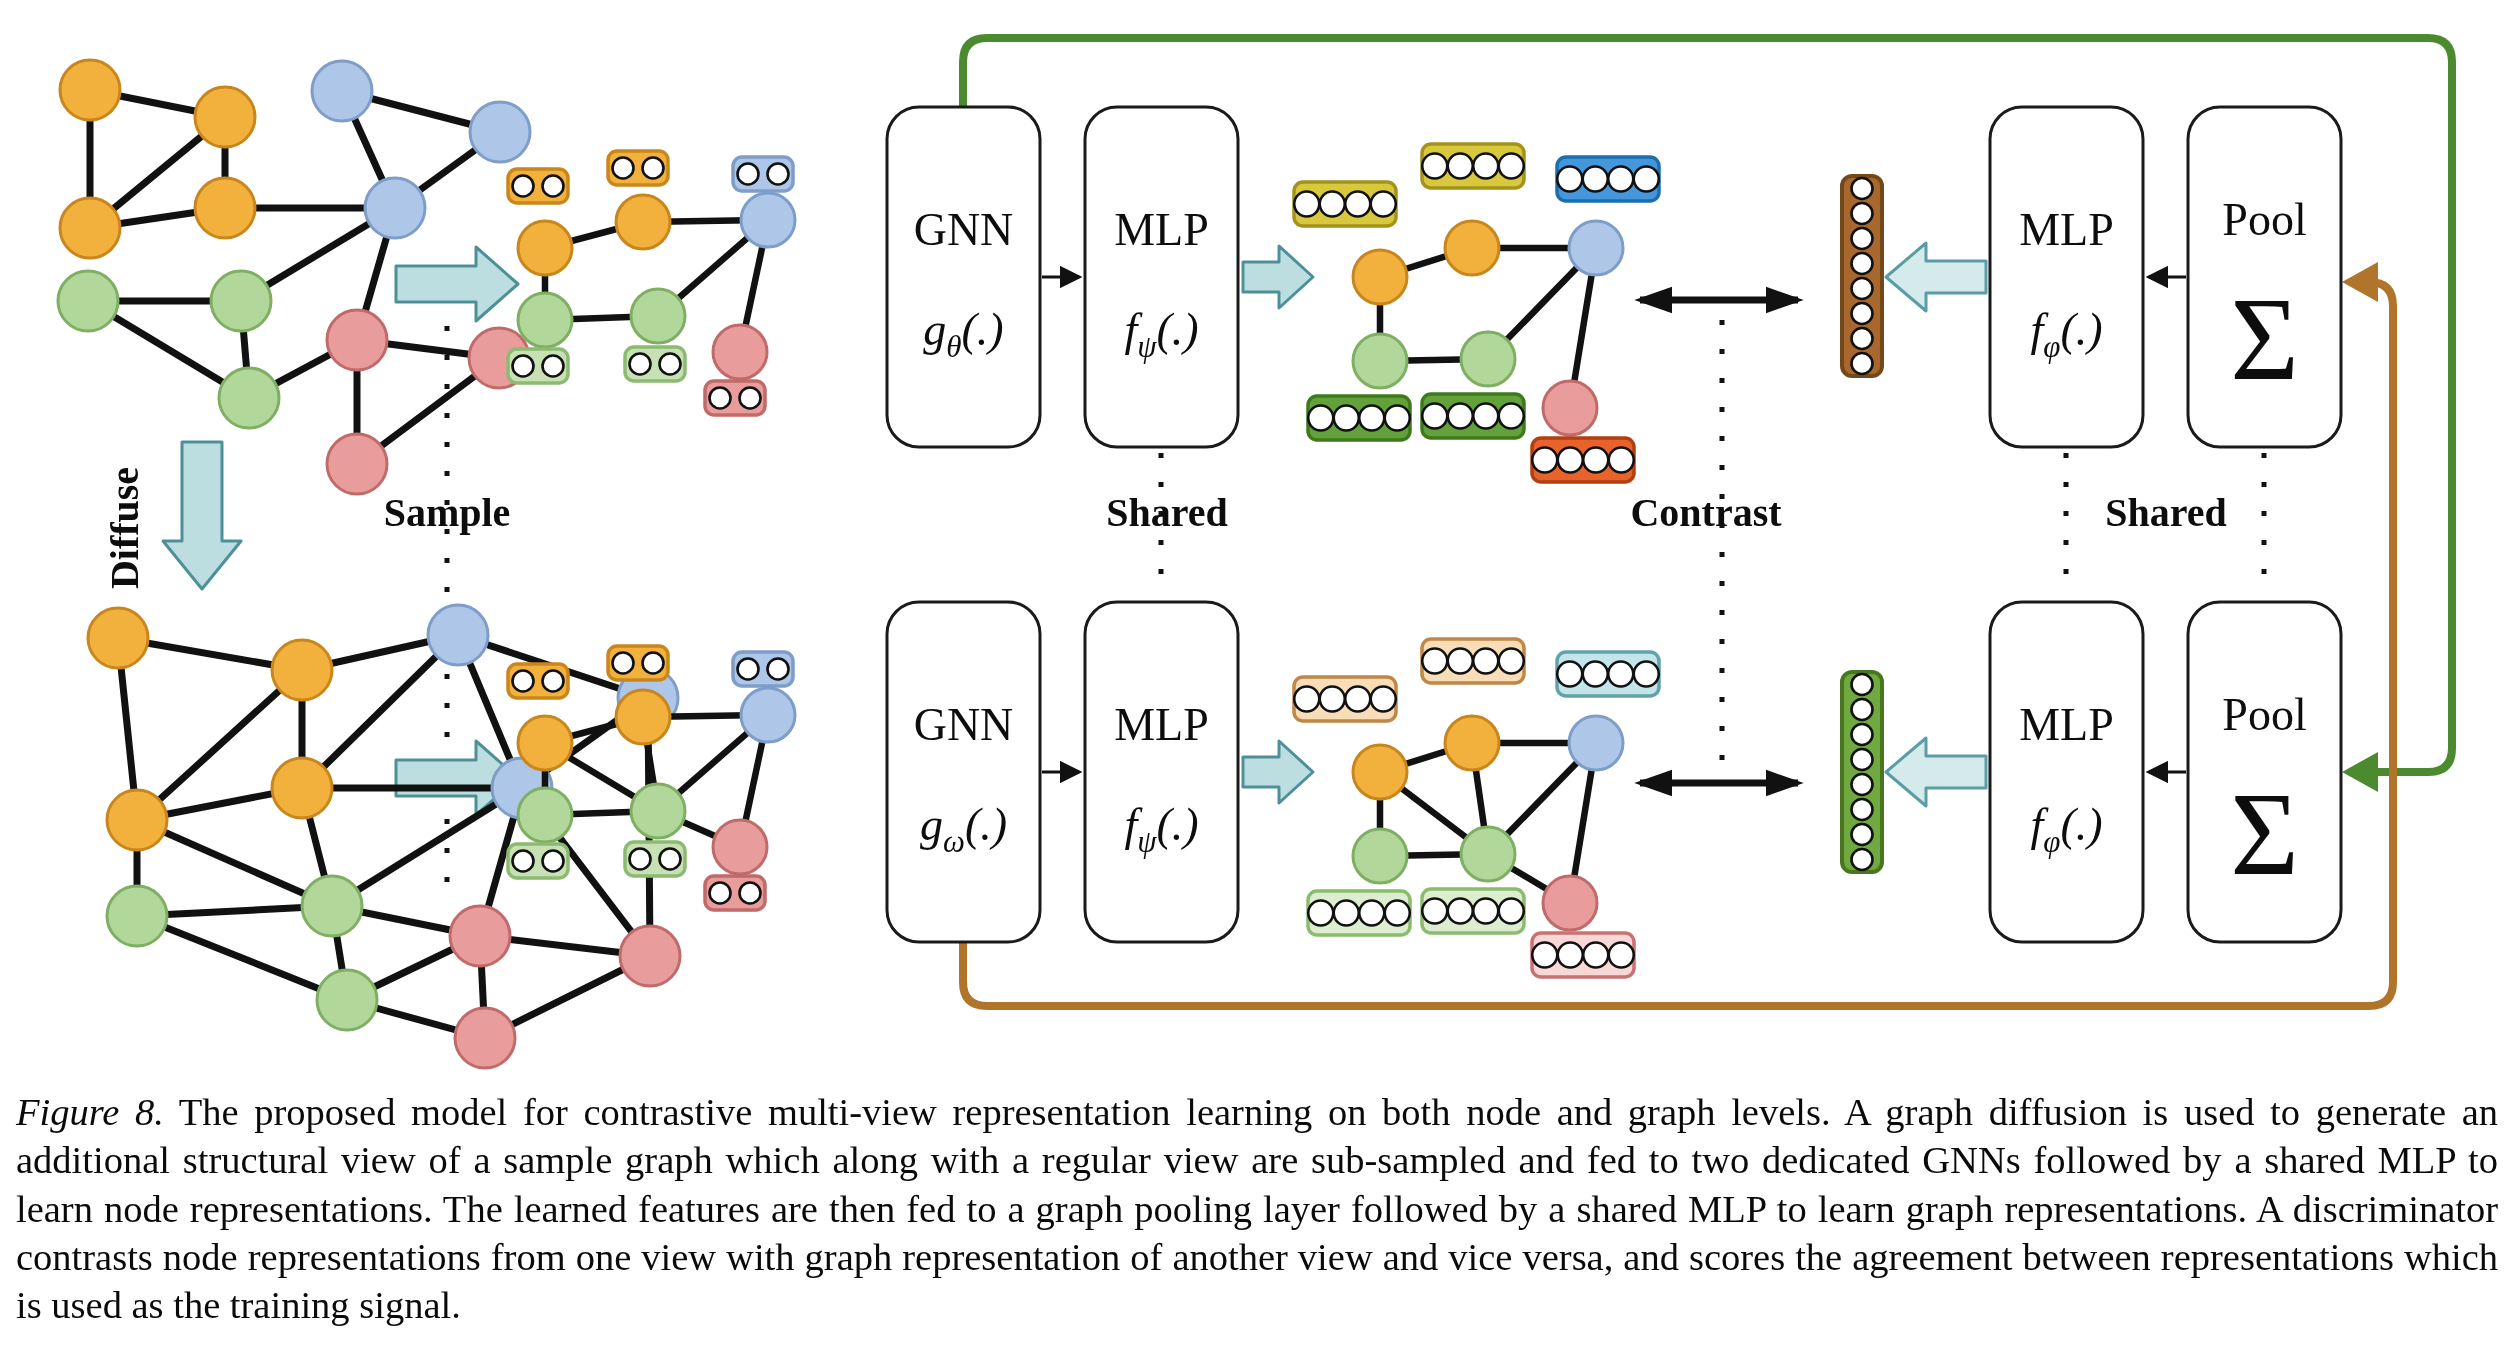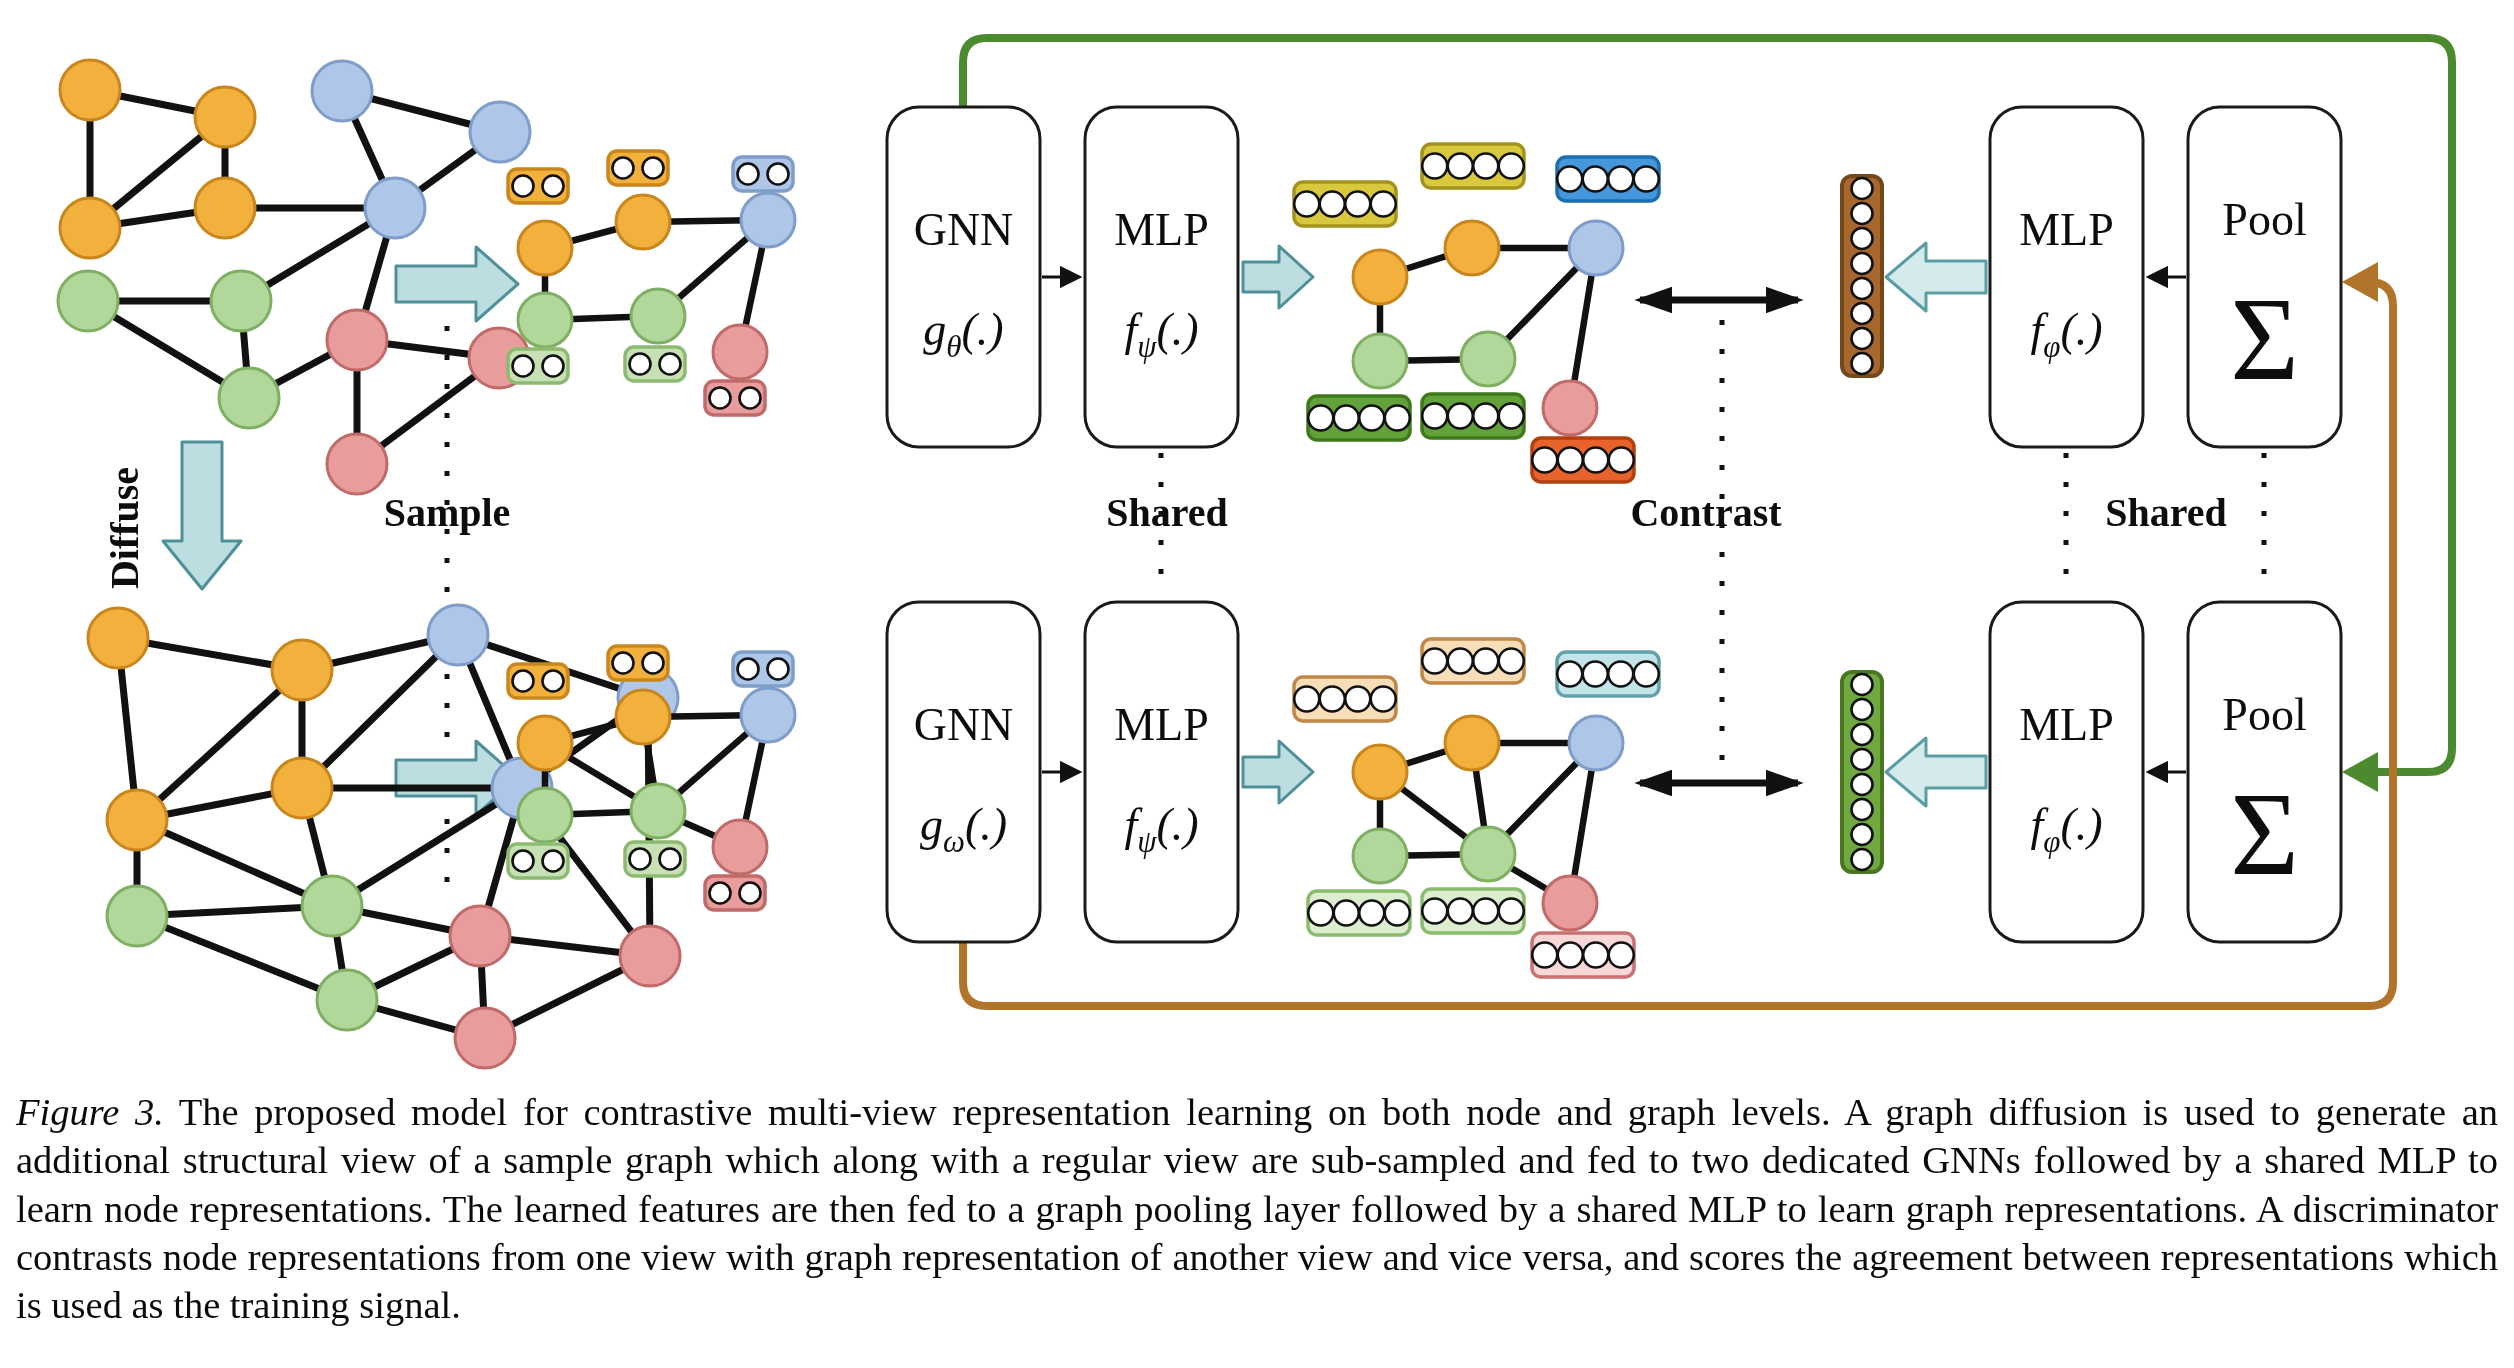--- a/index.html
+++ b/index.html
@@ -412,15 +412,15 @@
   <g id="layer-labels">
       <text x="138" y="528" text-anchor="middle" class="diagram-label" transform="rotate(-90 138 528)">Diffuse</text>
       <text x="447" y="526" text-anchor="middle" class="diagram-label">Sample</text>
       <text x="1167" y="526" text-anchor="middle" class="diagram-label">Shared</text>
       <text x="1706" y="526" text-anchor="middle" class="diagram-label">Contrast</text>
       <text x="2166" y="526" text-anchor="middle" class="diagram-label">Shared</text>
     </g>
 </svg>
 
 <div class="caption">
-  <span class="cap-label">Figure 3.</span>
+  <span class="cap-label">Figure 8.</span>
   <span>The proposed model for contrastive multi-view representation learning on both node and graph levels. A graph diffusion is used to generate an additional structural view of a sample graph which along with a regular view are sub-sampled and fed to two dedicated GNNs followed by a shared MLP to learn node representations. The learned features are then fed to a graph pooling layer followed by a shared MLP to learn graph representations. A discriminator contrasts node representations from one view with graph representation of another view and vice versa, and scores the agreement between representations which is used as the training signal.</span>
 </div>
 
 </body></html>

